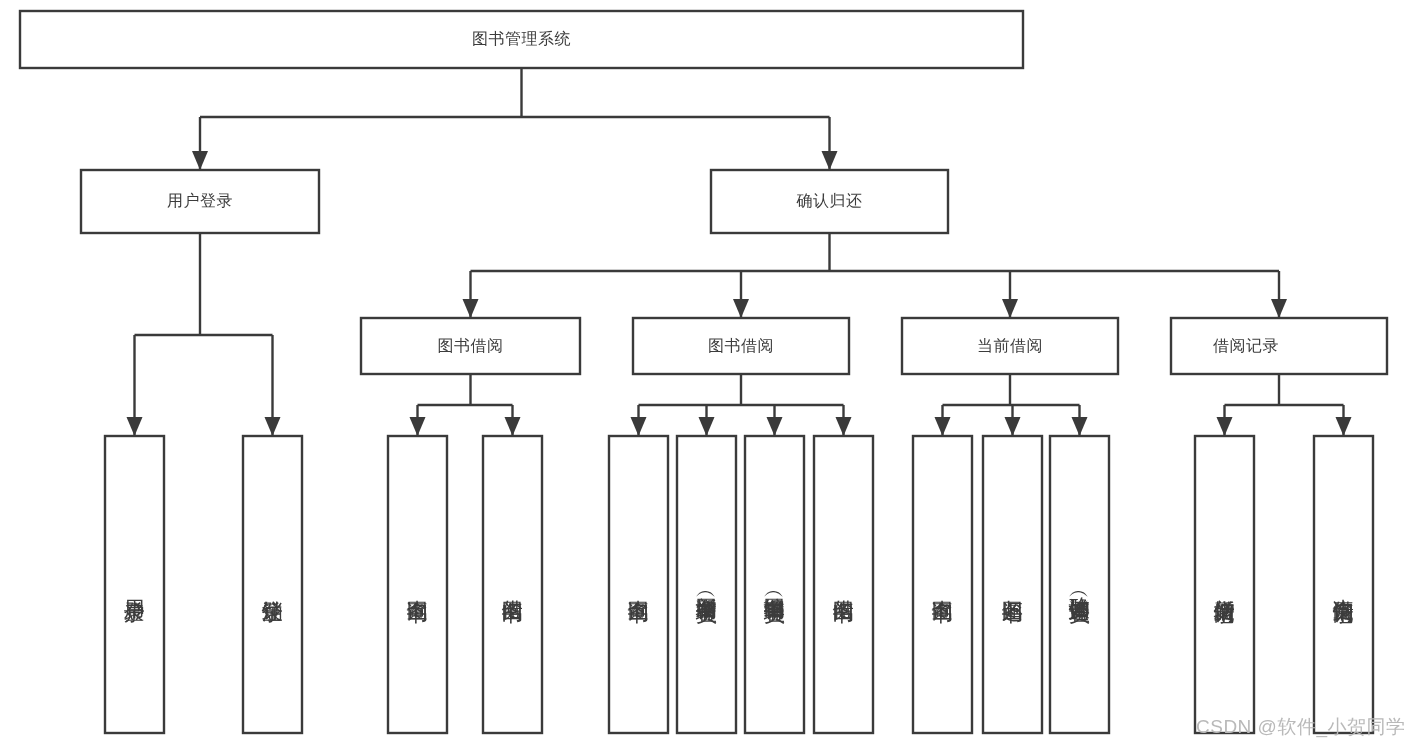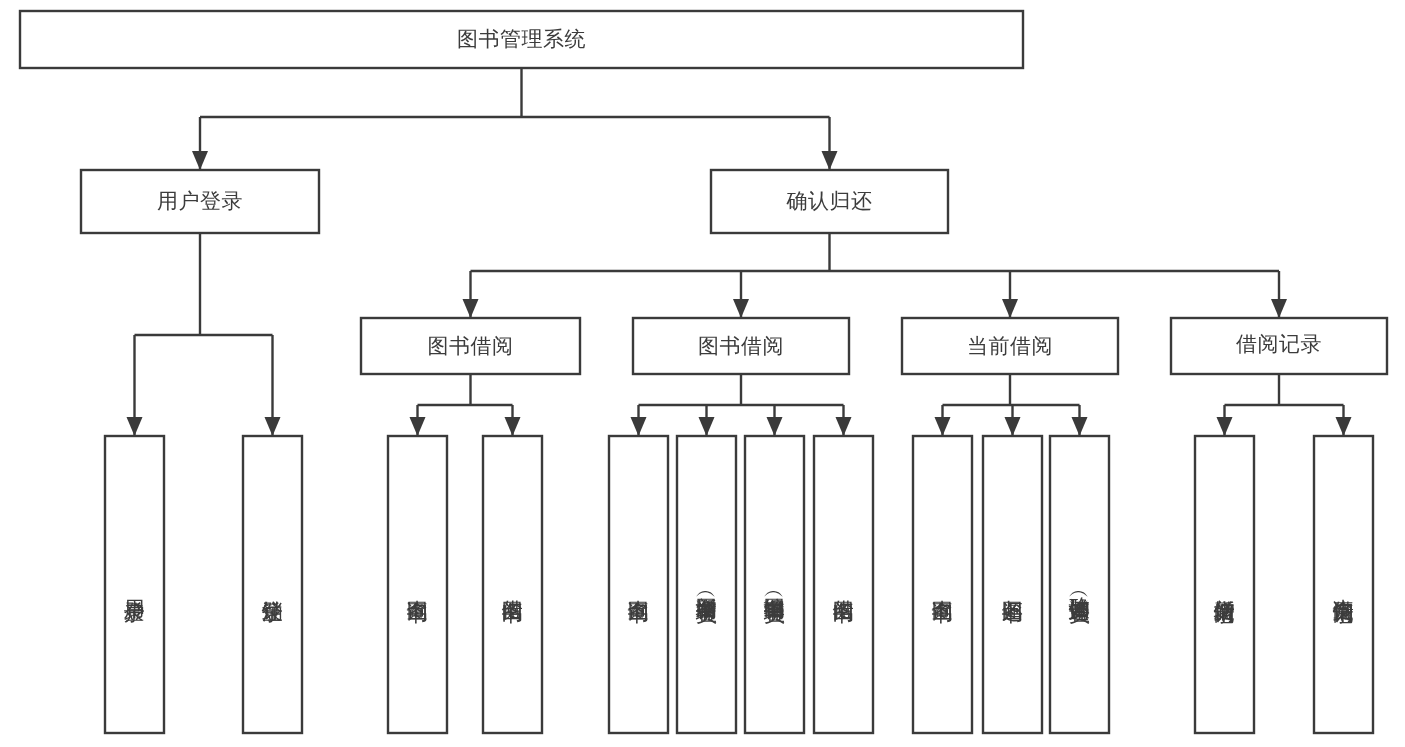--- a/index.html
+++ b/index.html
@@ -41,21 +41,21 @@
   .arrow-head {
     fill: #3a3a3a;
     stroke: none;
   }
   .label-h {
     position: absolute;
     display: flex;
     align-items: center;
     justify-content: center;
     color: #3c3c3c;
-    font-size: 21px;
+    font-size: 16px;
     line-height: 1.15;
     letter-spacing: 0.5px;
     white-space: nowrap;
     pointer-events: none;
   }
   .label-v {
     position: absolute;
     display: flex;
     align-items: center;
     justify-content: center;
@@ -161,30 +161,31 @@
       </g>
   </svg>
 
   <div id="labels">
       <div class="label-h" style="left: 20px; top: 11px; width: 1003px; height: 57px;">图书管理系统</div>
       <div class="label-h" style="left: 81px; top: 170px; width: 238px; height: 63px;">用户登录</div>
       <div class="label-h" style="left: 711px; top: 170px; width: 237px; height: 63px;">确认归还</div>
       <div class="label-h" style="left: 361px; top: 318px; width: 219px; height: 56px;">图书借阅</div>
       <div class="label-h" style="left: 633px; top: 318px; width: 216px; height: 56px;">图书借阅</div>
       <div class="label-h" style="left: 902px; top: 318px; width: 216px; height: 56px; border-radius: 14px;">当前借阅</div>
-      <div class="label-h" style="left: 1171px; top: 318px; width: 216px; height: 56px; font-family: Liberation Mono, monospace;">借阅记录</div>
+      <div class="label-h" style="left: 1138px; top: 318px; width: 216px; height: 56px;">借阅记录</div>
       <div class="label-v" style="left: 105px; top: 436px; width: 59px; height: 297px;">用户登录</div>
       <div class="label-v" style="left: 243px; top: 436px; width: 59px; height: 297px;">注销登录</div>
       <div class="label-v" style="left: 388px; top: 436px; width: 59px; height: 297px;">查询图书</div>
       <div class="label-v" style="left: 483px; top: 436px; width: 59px; height: 297px;">借阅图书</div>
       <div class="label-v" style="left: 609px; top: 436px; width: 59px; height: 297px;">查询图书</div>
       <div class="label-v" style="left: 677px; top: 436px; width: 59px; height: 297px;">新增图书（管理员）</div>
       <div class="label-v" style="left: 745px; top: 436px; width: 59px; height: 297px;">编辑图书（管理员）</div>
       <div class="label-v" style="left: 814px; top: 436px; width: 59px; height: 297px;">借阅图书</div>
       <div class="label-v" style="left: 913px; top: 436px; width: 59px; height: 297px;">查询图书</div>
       <div class="label-v" style="left: 983px; top: 436px; width: 59px; height: 297px;">归还图书</div>
       <div class="label-v" style="left: 1050px; top: 436px; width: 59px; height: 297px;">确认归还（管理员）</div>
       <div class="label-v" style="left: 1195px; top: 436px; width: 59px; height: 297px;">新增借阅记录</div>
       <div class="label-v" style="left: 1314px; top: 436px; width: 59px; height: 297px;">查询借阅记录</div>
     </div>
 
+  <div class="watermark" style="left: 1196px; top: 714px;">CSDN @软件_小贺同学</div>
 
 </div>
 
 </body></html>

